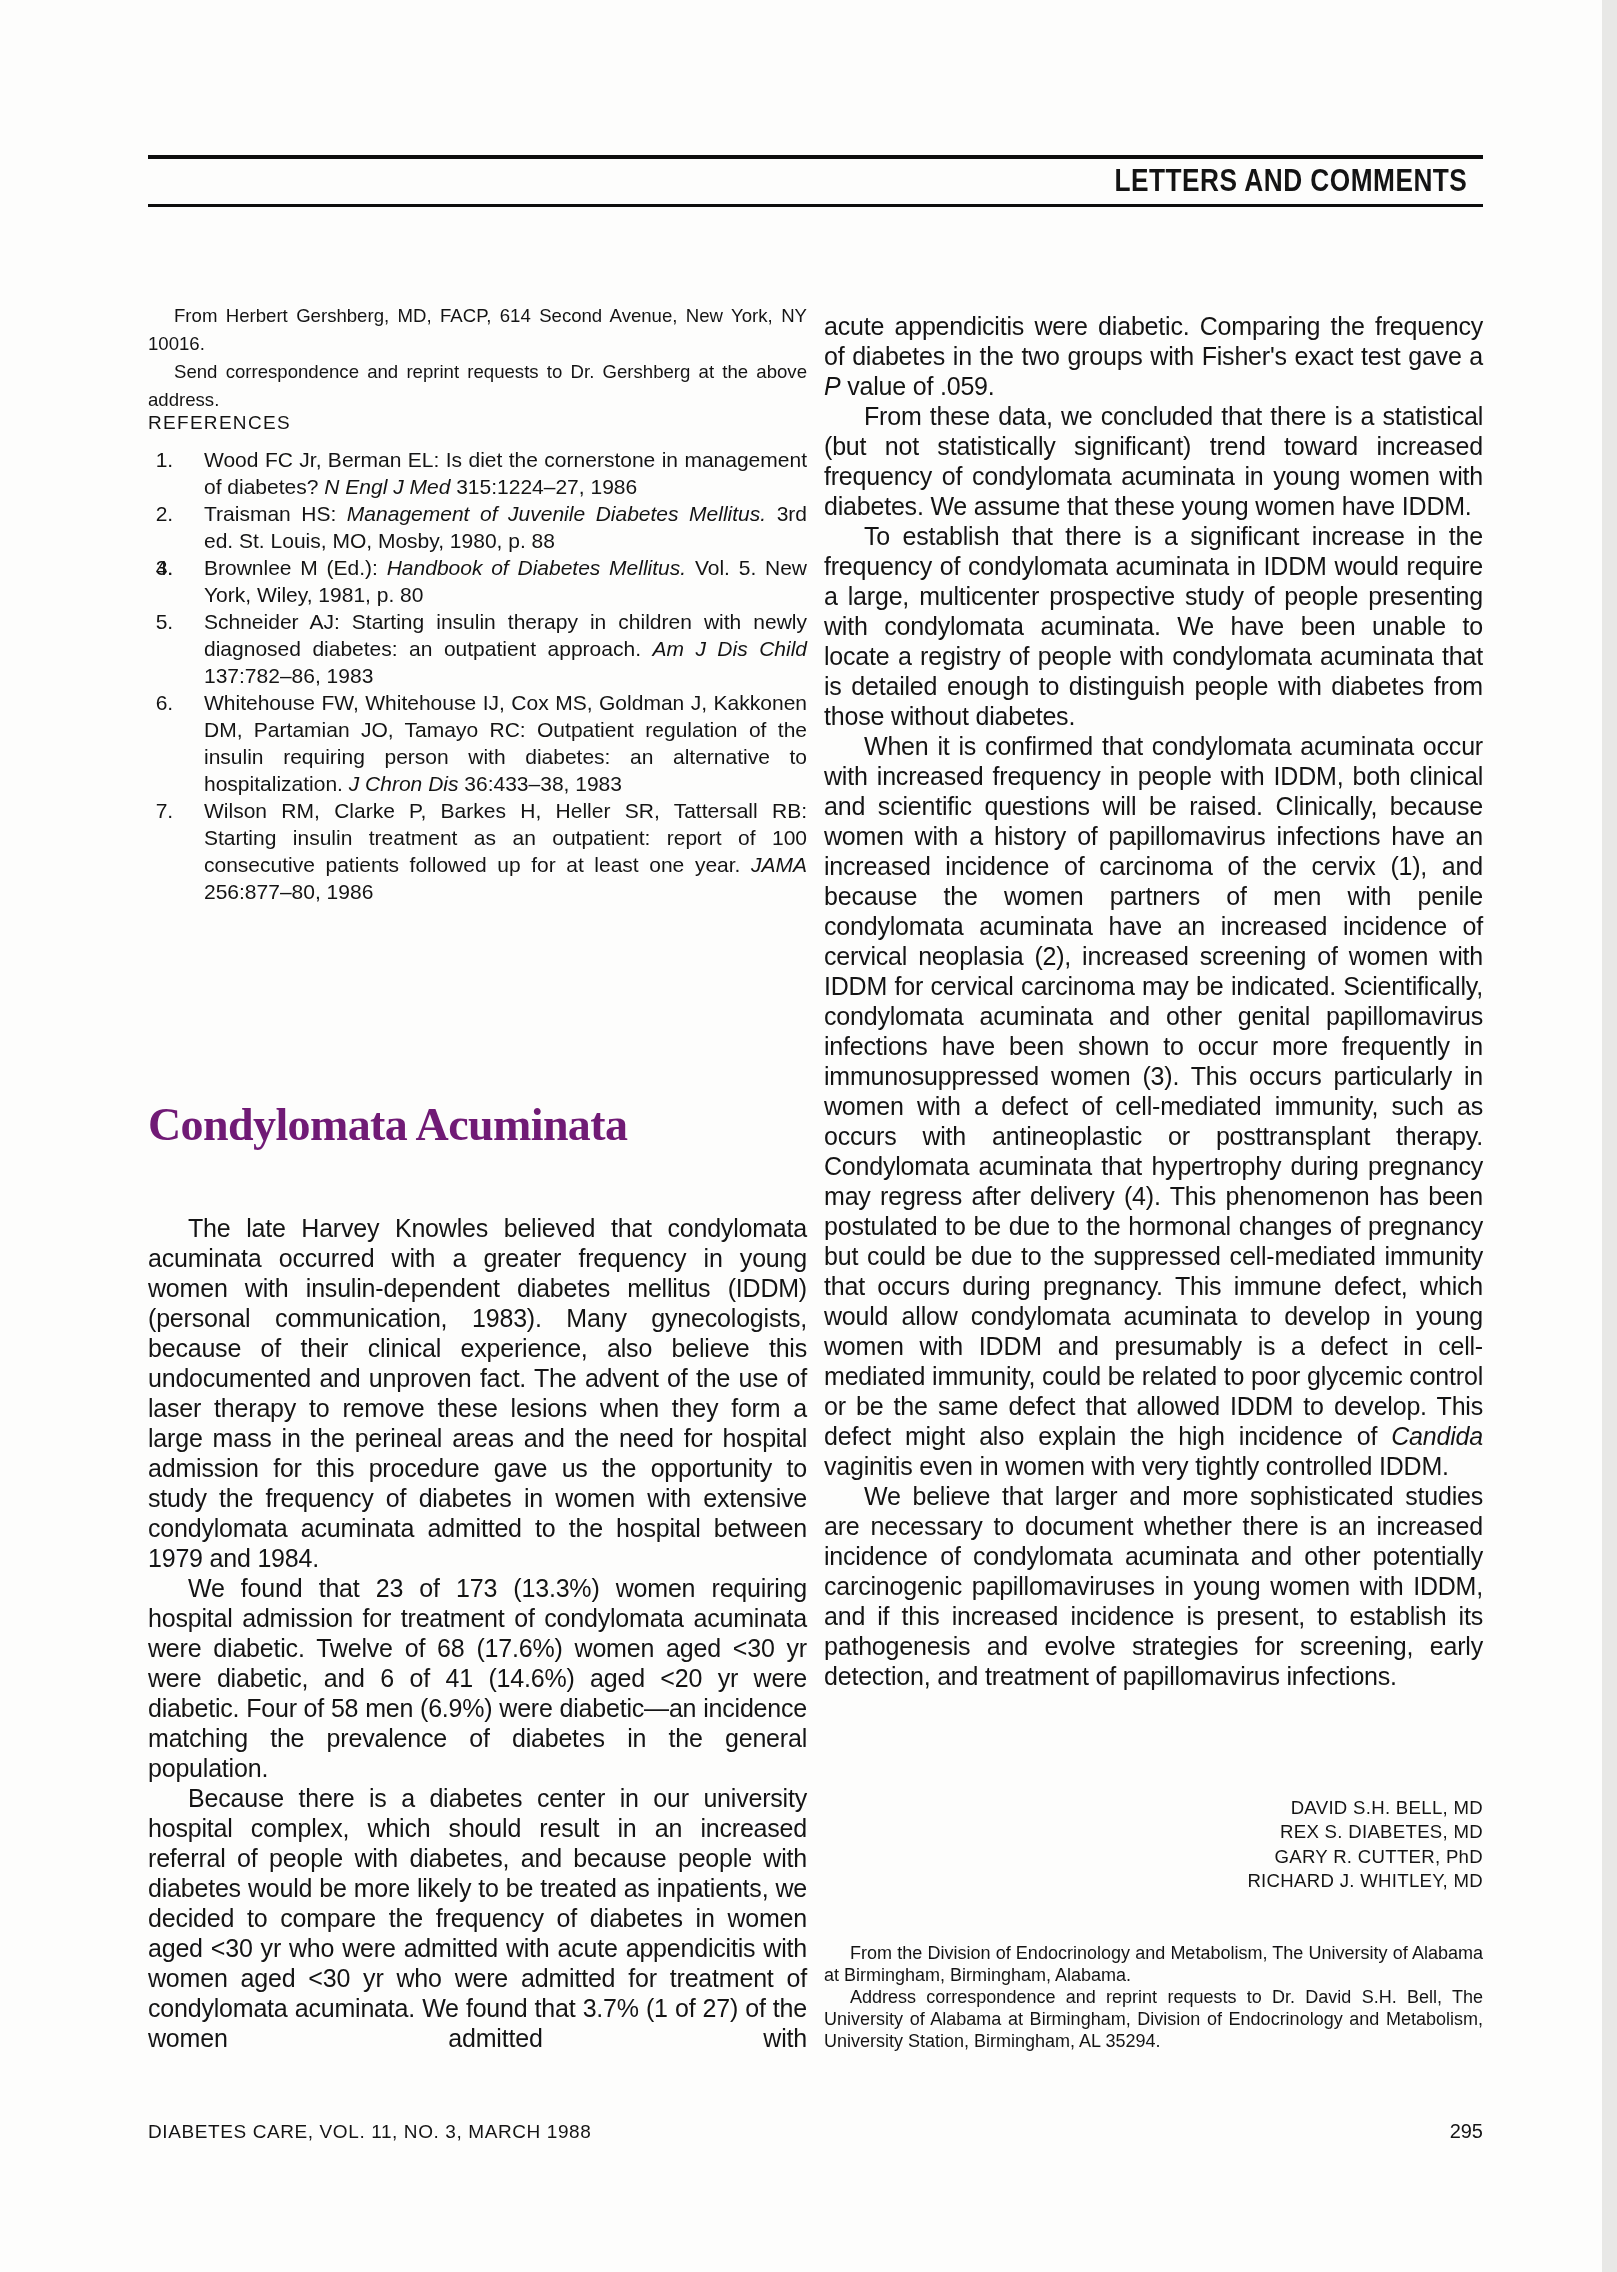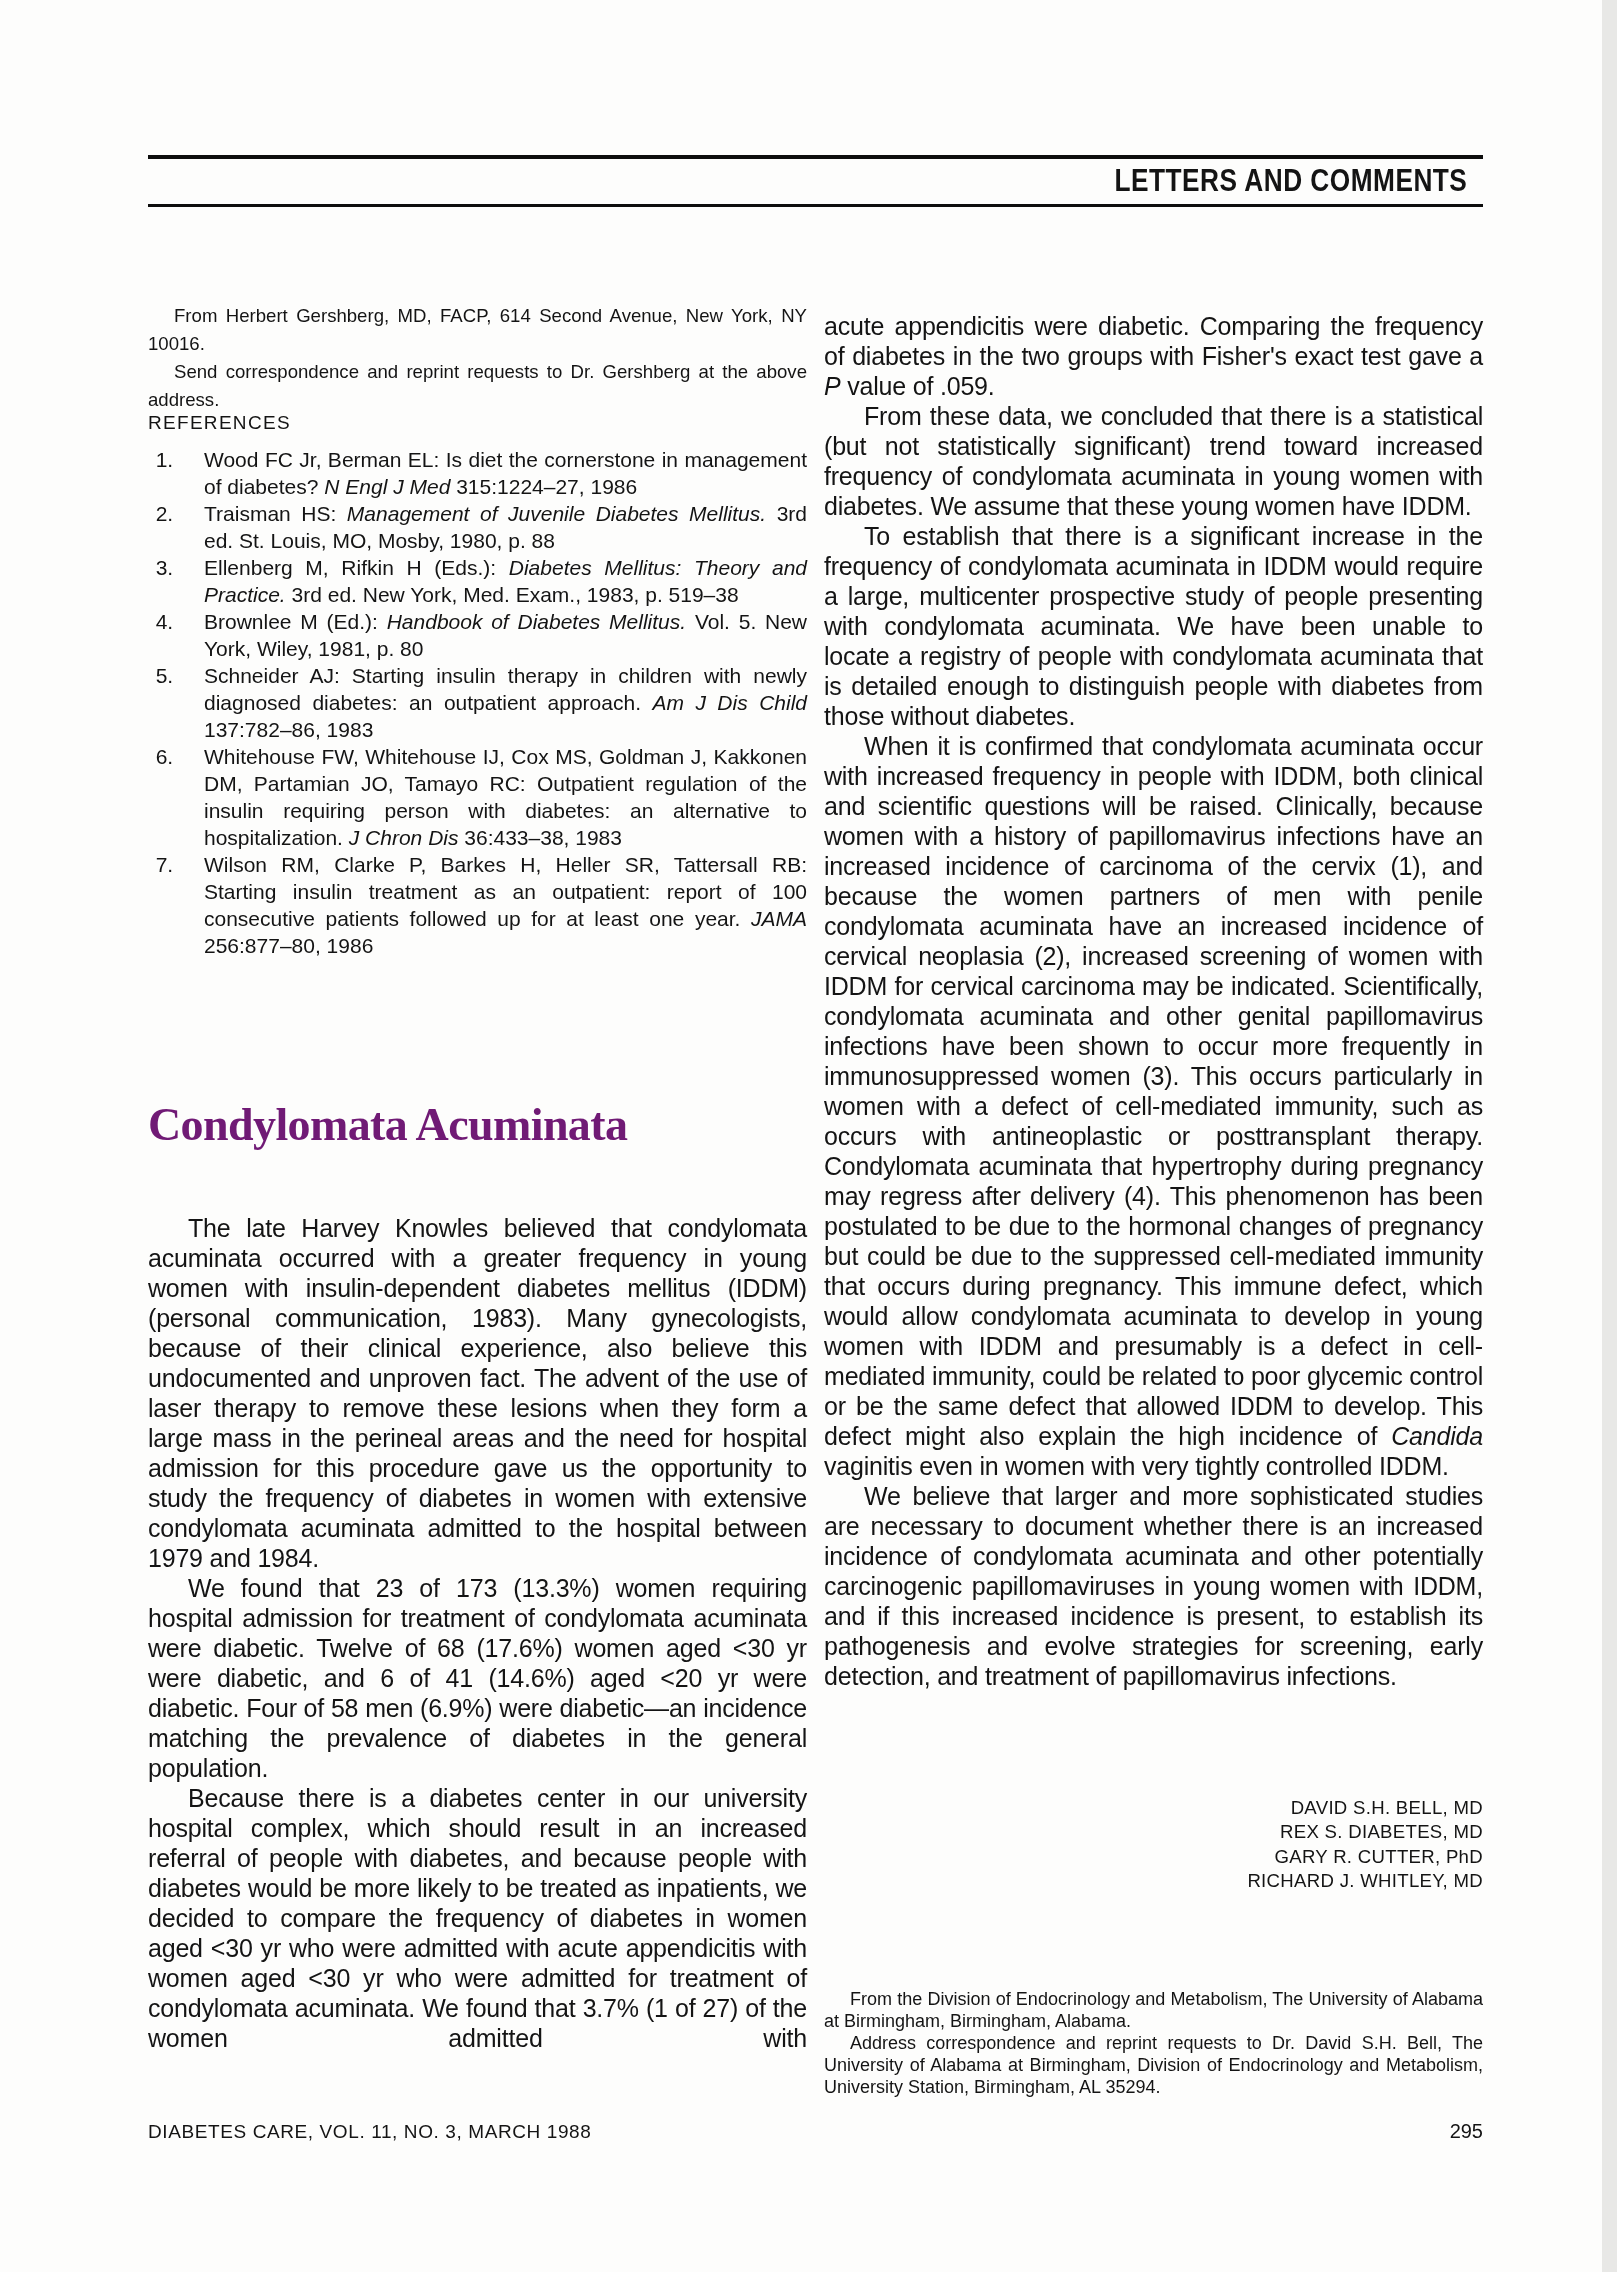--- a/index.html
+++ b/index.html
@@ -41,21 +41,21 @@
   .bodytext { font-size:25px; line-height:30px; letter-spacing:-0.2px; }
   .bodytext p { text-align:justify; text-indent:40px; }
   .bodytext p.noindent { text-indent:0; }
   .bodytext p.runover { text-align-last:justify; }
   .bodytext i { font-style:italic; }
   .body-left { top:927px; }
   .body-right { top:5px;margin-top:20px; }
 
   .signatures { top:1510px; text-align:right; font-size:18.6px; line-height:24.4px; letter-spacing:0.3px; }
 
-  .footnote { top:1656px; font-size:18px; line-height:22px;margin-top:46px; }
+  .footnote { top:1656px; font-size:18px; line-height:22px; }
   .footnote p { text-align:justify; text-indent:26px; }
 
   .footer {
     position:absolute; left:148px; top:2120px; width:1335px;
     display:flex; justify-content:space-between; align-items:baseline;
     font-size:19px; letter-spacing:0.6px;
   }
   .footer .pageno { font-size:20px; letter-spacing:0; }
 </style>
 </head>
@@ -80,21 +80,20 @@
       <li>
         <span class="ref-num">1.</span>
         <span class="ref-text"><span>Wood FC Jr, Berman EL: Is diet the cornerstone in management of diabetes? </span><i>N Engl J Med</i><span> 315:1224–27, 1986</span></span>
       </li>
       <li>
         <span class="ref-num">2.</span>
         <span class="ref-text"><span>Traisman HS: </span><i>Management of Juvenile Diabetes Mellitus.</i><span> 3rd ed. St. Louis, MO, Mosby, 1980, p. 88</span></span>
       </li>
       <li>
         <span class="ref-num">3.</span>
-        <span class="ref-text"><span>Ellenberg M, Rifkin H (Eds.): </span><i>Diabetes Mellitus: Theory and Practice.</i><span> 3rd ed. New York, Med. Exam., 1983, p. 519–38</span></span>
       </li>
       <li>
         <span class="ref-num">4.</span>
         <span class="ref-text"><span>Brownlee M (Ed.): </span><i>Handbook of Diabetes Mellitus.</i><span> Vol. 5. New York, Wiley, 1981, p. 80</span></span>
       </li>
       <li>
         <span class="ref-num">5.</span>
         <span class="ref-text"><span>Schneider AJ: Starting insulin therapy in children with newly diagnosed diabetes: an outpatient approach. </span><i>Am J Dis Child</i><span> 137:782–86, 1983</span></span>
       </li>
       <li>

